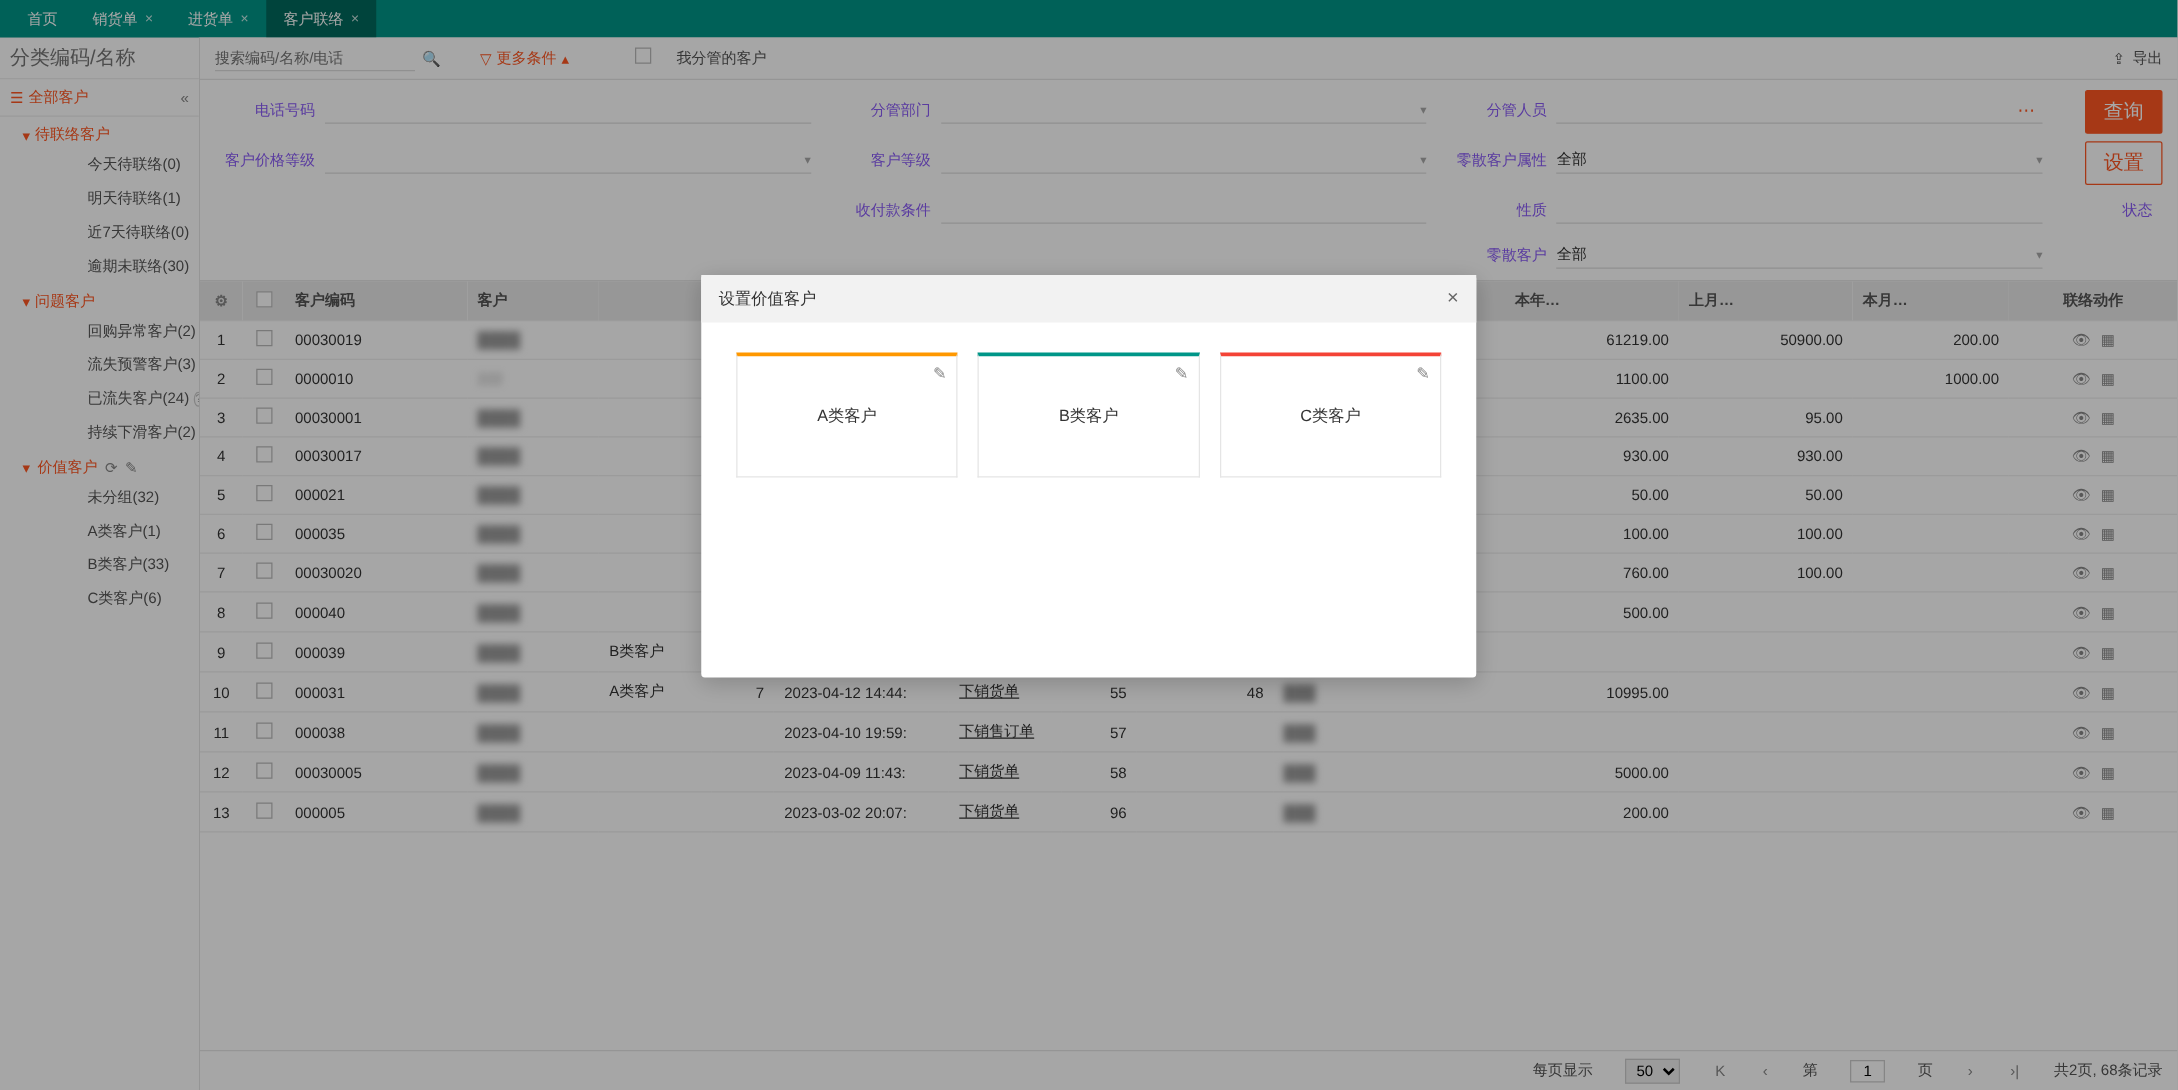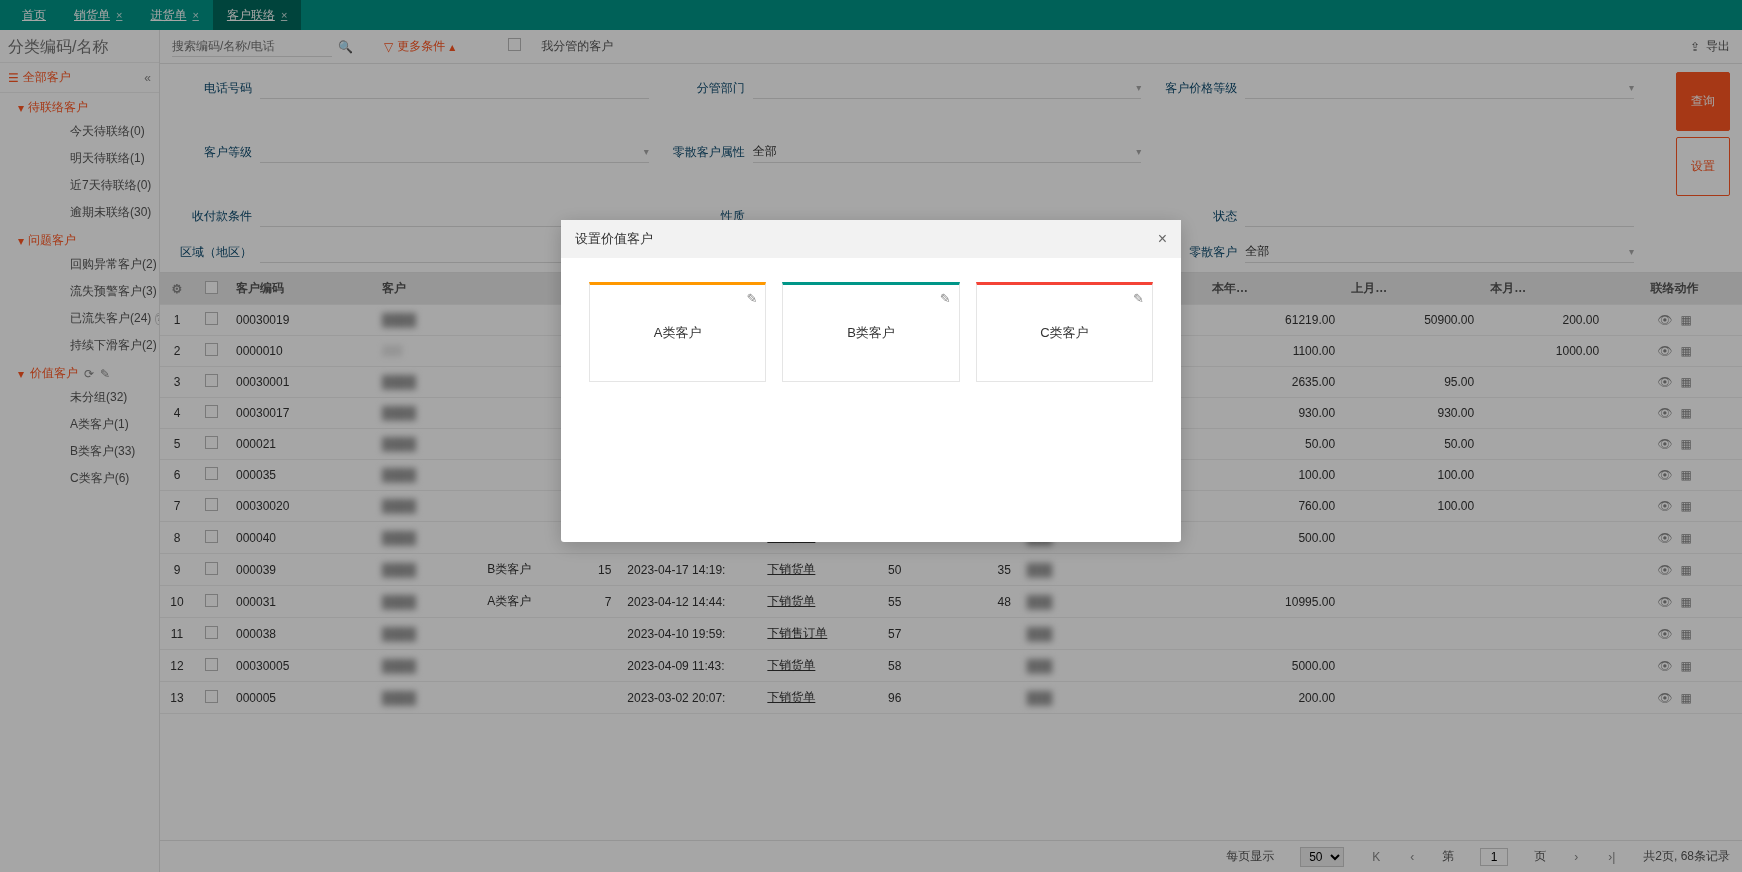--- a/index.html
+++ b/index.html
@@ -1,18 +1,18 @@
 <!DOCTYPE html>
 <html><head>
 <meta charset="utf-8">
 <style>
 * { margin: 0; padding: 0; box-sizing: border-box; }
 body { font-family: "Microsoft YaHei", Arial, sans-serif; font-size: 12px; color: #333; background: #f5f5f5; overflow: hidden; }
 .topbar { background: #009688; height: 30px; display: flex; align-items: center; padding-left: 8px; }
-.tab { padding: 0 14px; height: 30px; line-height: 30px; color: #fff; cursor: pointer; display: flex; align-items: center; gap: 6px; text-decoration: underline; }
+.tab { padding: 0 14px; height: 30px; line-height: 30px; color: #fff; cursor: pointer; display: flex; align-items: center; gap: 6px; }
 .tab.active { background: #00695c; }
 .tab-close { font-size: 11px; opacity: 0.8; }
 .layer { display: flex; height: calc(100vh - 30px); }
 .sidebar { width: 160px; background: #fff; border-right: 1px solid #e5e5e5; padding: 6px 0; overflow-y: auto; }
 .sb-search { display: flex; align-items: center; padding: 2px 8px 6px 8px; border-bottom: 1px solid #eee; }
 .sb-search input { border: none; outline: none; flex: 1; font-size: 16px; color: #888; }
 .sb-head { padding: 6px 8px; color: #ff5722; display: flex; align-items: center; gap: 4px; border-bottom: 1px solid #eee; }
 .sb-group { padding: 6px 8px 2px 18px; color: #ff5722; font-size: 12px; display: flex; align-items: center; gap: 4px; }
 .sb-item { padding: 5px 8px 5px 40px; color: #555; cursor: pointer; white-space: nowrap; display:flex; align-items:center; gap:4px;margin-left:30px;}
 .q-icon { color:#aaa; border:1px solid #ccc; border-radius:50%; width:12px; height:12px; display:inline-flex; align-items:center; justify-content:center; font-size:9px; line-height:1;}
@@ -21,25 +21,25 @@
 .main { flex: 1; display: flex; flex-direction: column; position: relative; }
 .toolbar { padding: 6px 12px; display: flex; align-items: center; gap: 12px; border-bottom: 1px solid #e5e5e5; background:#fff; }
 .tb-search { display: flex; align-items: center; gap: 6px; width: 200px; }
 .tb-search input { border:none; border-bottom:1px solid #ddd; outline:none; width:160px; font-size:12px; padding:3px 0; }
 .tb-search .si { color:#ff5722; }
 .tb-more { color:#ff5722; display:flex; align-items:center; gap:4px; cursor:pointer; }
 .tb-chk { display:flex; align-items:flex-start; gap:20px; color:#555;margin-left:41px; }
 .tb-right { margin-left:auto; display:flex; align-items:center; gap:6px; color:#555; cursor:pointer; }
 .filters { background:#fff; padding: 8px 12px 4px 12px; display:grid; grid-template-columns: repeat(3, 1fr) 80px; gap: 4px 16px; border-bottom:1px solid #e5e5e5; position:relative; }
 .f-row { display:flex; align-items:center; gap:8px; height:32px; }
-.f-label { width:80px; text-align:right; color:#0c4a6e; }
+.f-label { width:80px; text-align:right; color:#8b5cf6; }
 .f-input { flex:1; border-bottom:1px solid #ddd; height:22px; display:flex; align-items:center; justify-content:space-between; }
 .caret { color:#aaa; font-size:10px; }
 .f-actions { display:flex; flex-direction:column; gap:6px; align-items:flex-end; grid-row: 1 / span 2; grid-column: 4;}
-.btn { border:1px solid #ff5722; color:#fff; background:#ff5722; padding:20px 14px; border-radius:2px; cursor:pointer; font-size:12px; }
+.btn { border:1px solid #ff5722; color:#fff; background:#ff5722; padding:6px 14px; border-radius:2px; cursor:pointer; font-size:16px; }
 .btn.ghost { background:#fff; color:#ff5722; }
 .dots { color:#ff5722; font-size:14px; letter-spacing:2px; align-self:center; margin-right:4px;}
 .table-wrap { flex:1; overflow:auto; background:#fff; }
 table { border-collapse: collapse; width: 100%; min-width: 1500px; }
 th, td { border-bottom:1px solid #eee; padding: 7px 8px; text-align:left; white-space:nowrap; font-size:12px; }
 th { background:#e9e9e9; color:#555; position:sticky; top:0; }
 td.num { text-align:right; }
 td.center, th.center { text-align:center; }
 .link { color:#333; text-decoration:underline; cursor:pointer; }
 .row-icons { display:flex; gap:8px; color:#888; justify-content:center; }
@@ -160,20 +160,27 @@
           <span class="f-label">电话号码</span>
           <div class="f-input"></div>
         </div>
       <div class="f-row">
           <span class="f-label">分管部门</span>
           <div class="f-input">
             <span></span>
             <span class="caret">▾</span>
           </div>
         </div>
+      <div class="f-row">
+          <span class="f-label">分管人员</span>
+          <div class="f-input">
+            <span></span>
+            <span class="dots">⋯</span>
+          </div>
+        </div>
       <div class="f-actions">
         <button class="btn">查询</button>
         <button class="btn ghost">设置</button>
       </div>
       <div class="f-row">
           <span class="f-label">客户价格等级</span>
           <div class="f-input">
             <span></span>
             <span class="caret">▾</span>
           </div>
@@ -199,24 +206,20 @@
         </div>
       <div class="f-row">
           <span class="f-label">性质</span>
           <div class="f-input"></div>
         </div>
       <div class="f-row">
           <span class="f-label">状态</span>
           <div class="f-input"></div>
         </div>
       <div></div>
-      <div class="f-row">
-          <span class="f-label">区域（地区）</span>
-          <div class="f-input"></div>
-        </div>
       <div></div>
       <div class="f-row">
           <span class="f-label">零散客户</span>
           <div class="f-input">
             <span>全部</span>
             <span class="caret">▾</span>
           </div>
         </div>
     </div>
 

